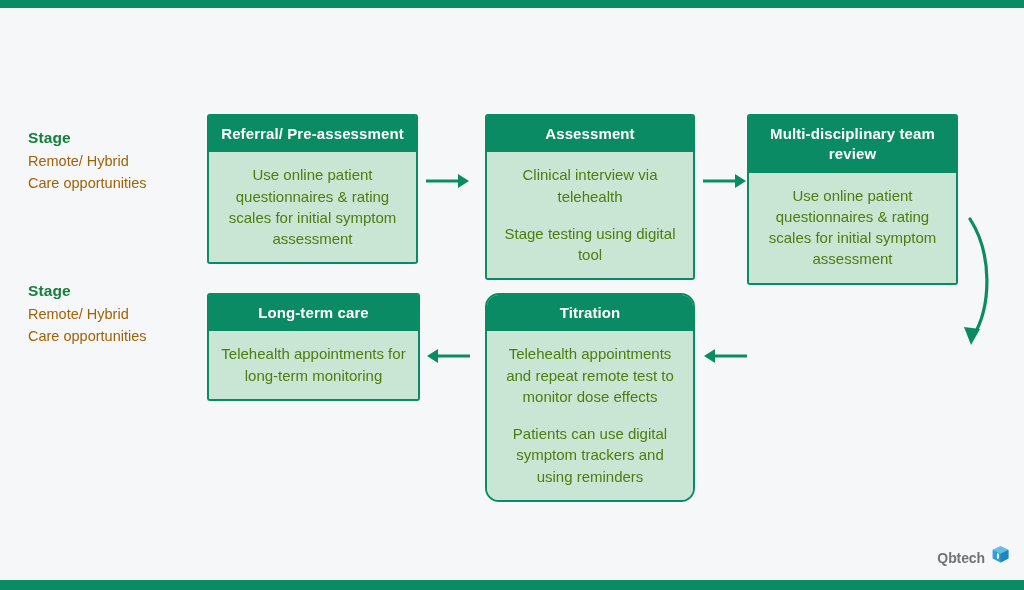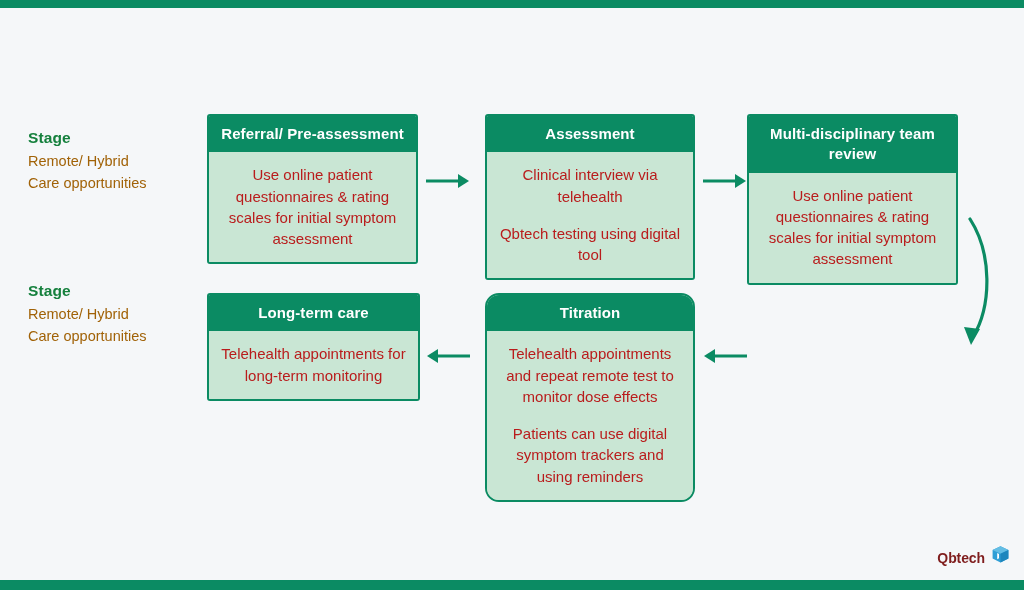--- a/index.html
+++ b/index.html
@@ -72,21 +72,21 @@
     color: #ffffff;
     font-size: 15px;
     font-weight: bold;
     text-align: center;
     padding: 8px 8px;
     line-height: 1.35;
     letter-spacing: .1px;
   }
   .node-body {
     background: #c9e6d4;
-    color: #b91c1c;
+    color: #4d7c0f;
     font-size: 15px;
     text-align: center;
     line-height: 1.42;
     padding: 12px 10px 13px 10px;
   }
   .node-body .para + .para { margin-top: 16px; }
 
   
   #node-referral   { left: 207px;  top: 106px; width: 211px; }
   #node-assessment { left: 485px;  top: 106px; width: 210px; }
@@ -115,21 +115,21 @@
     position: absolute;
     right: 14px;
     bottom: 14px;
     display: flex;
     align-items: center;
     gap: 6px;
   }
   .brand-word {
     font-size: 14px;
     font-weight: bold;
-    color: #7f1d1d;
+    color: #737373;
     letter-spacing: -.1px;
     margin-top: 8px;
   }
   .brand-mark { display: block; }
 </style>
 </head>
 <body>
 
 <div class="rule-top"></div>
 
@@ -151,21 +151,21 @@
     <div class="node-head">Referral/ Pre-assessment</div>
     <div class="node-body">
       <div class="para">Use online patient questionnaires &amp; rating scales for initial symptom assessment</div>
     </div>
   </div>
 
   <div class="node" id="node-assessment">
     <div class="node-head">Assessment</div>
     <div class="node-body">
       <div class="para">Clinical interview via telehealth</div>
-      <div class="para">Qbtech testing using digital tool</div>
+      <div class="para">Stage testing using digital tool</div>
     </div>
   </div>
 
   <div class="node" id="node-mdt">
     <div class="node-head">Multi-disciplinary team review</div>
     <div class="node-body">
       <div class="para">Use online patient questionnaires &amp; rating scales for initial symptom assessment</div>
     </div>
   </div>
 

